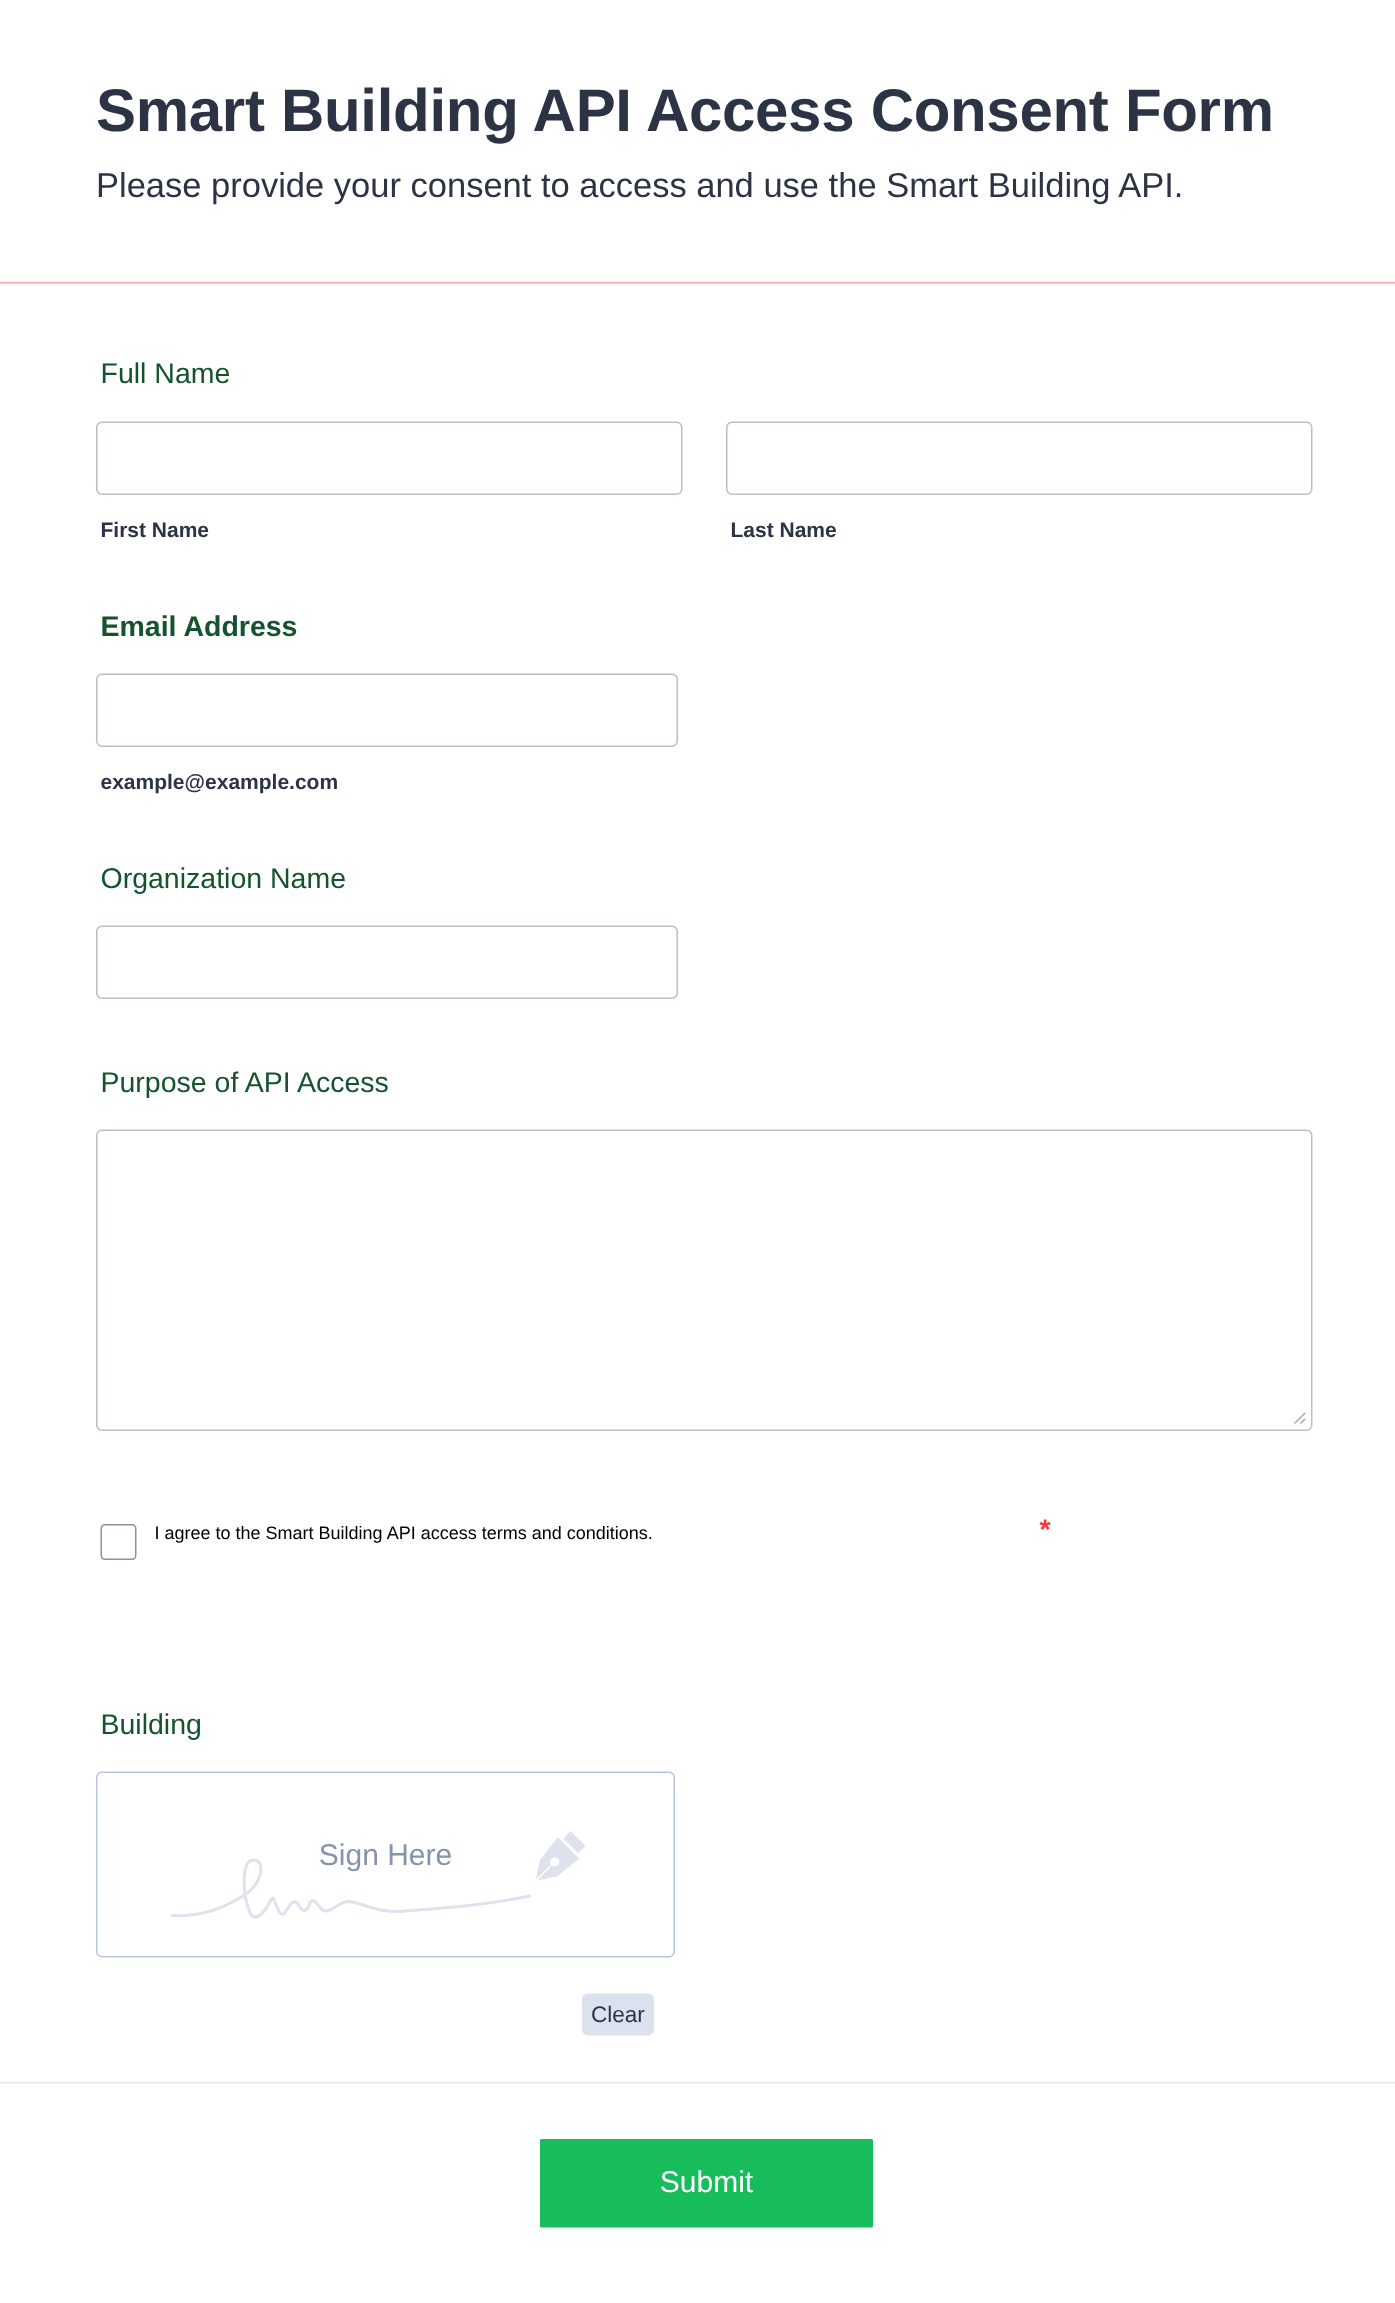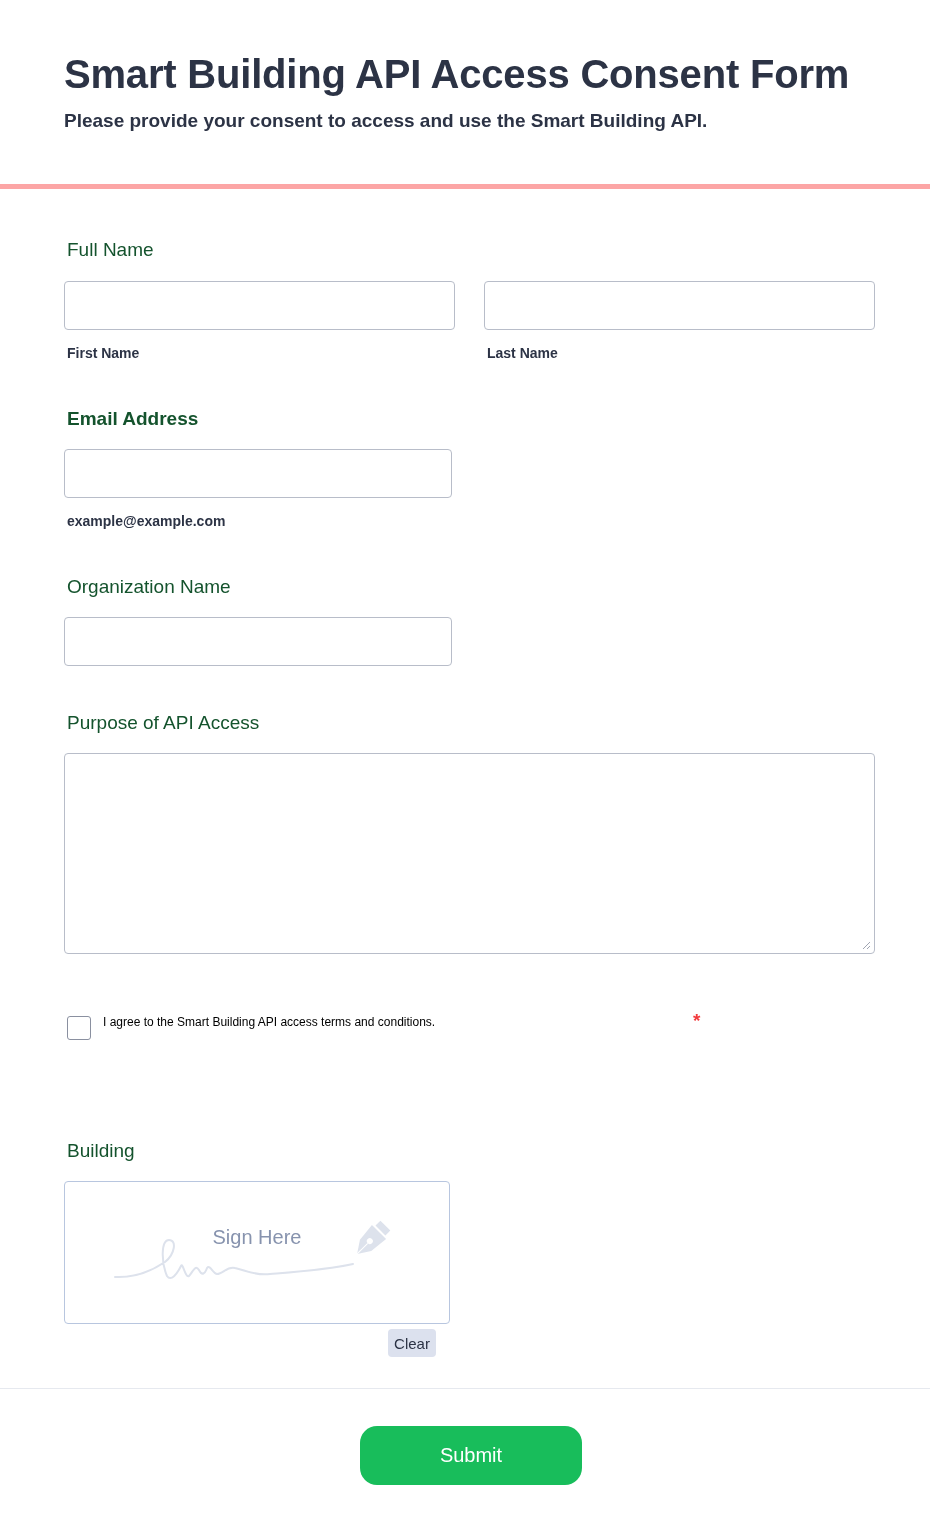--- a/index.html
+++ b/index.html
@@ -1,40 +1,40 @@
 <!DOCTYPE html>
 <html><head>
 <meta charset="utf-8">
 <style>
   * { box-sizing: border-box; margin: 0; padding: 0; }
   html, body { width: 930px; height: 1535px; background: #ffffff; overflow: hidden; }
   body { font-family: "Liberation Sans", "DejaVu Sans", sans-serif; color: #2c3345; position: relative; }
 
-  .header { position: absolute; left: 0; top: 0; width: 930px; height: 189px; border-bottom: 5px solid #fca5a5; }
+  .header { position: absolute; left: 0; top: 0; width: 930px; height: 189px; border-bottom: 1px solid #fca5a5; }
   .title { position: absolute; left: 64px; top: 52px; font-size: 40px; font-weight: bold; color: #2c3345; letter-spacing: -0.2px; white-space: nowrap; }
-  .subtitle { position: absolute; left: 64px; top: 110px; font-size: 19px; color: #2c3345; white-space: nowrap; font-weight: bold; }
+  .subtitle { position: absolute; left: 64px; top: 110px; font-size: 23px; color: #2c3345; white-space: nowrap; }
 
   .label { position: absolute; left: 67px; font-size: 19px; color: #14532d; white-space: nowrap; }
   .sublabel { position: absolute; font-size: 14px; color: #2c3345; white-space: nowrap; font-weight: bold; }
 
   .input { position: absolute; height: 49px; border: 1px solid #b8bdc9; border-radius: 4px; background: #fff; }
   .textarea { position: absolute; border: 1px solid #b8bdc9; border-radius: 4px; background: #fff; }
   .resize { position: absolute; right: 3px; bottom: 3px; width: 10px; height: 10px; }
 
   .checkbox { position: absolute; left: 67px; top: 1016px; width: 24px; height: 24px; border: 1.5px solid #8a90a0; border-radius: 3px; background: #fff; }
   .check-label { position: absolute; left: 103px; top: 1015px; font-size: 12px; color: #000000; white-space: nowrap; }
   .required { position: absolute; left: 693px; top: 1010px; font-size: 19px; color: #f23a3c; font-weight: bold; }
 
-  .sigpad { position: absolute; left: 64px; top: 1181px; width: 386px; height: 143px; border: 1px solid #b8c6df; border-radius: 4px; background: #fff; }
+  .sigpad { position: absolute; left: 64px; top: 1181px; width: 386px; height: 124px; border: 1px solid #b8c6df; border-radius: 4px; background: #fff; }
   .sign-here { position: absolute; left: 0; width: 100%; top: 44px; text-align: center; font-size: 20px; color: #8793ae; }
   .sig-svg { position: absolute; left: 0; top: 0; }
   .clear-btn { position: absolute; left: 388px; top: 1329px; width: 48px; height: 28px; background: #dce1ee; border-radius: 4px; border: none; font-size: 15px; color: #2c3345; font-family: "Liberation Sans", sans-serif; }
 
   .footer-line { position: absolute; left: 0; top: 1388px; width: 930px; height: 1px; background: #e6e9ef; }
-  .submit-btn { position: absolute; left: 360px; top: 1426px; width: 222px; height: 59px; background: #18bd5b; border: none; border-radius: 17px; color: #ffffff; font-size: 20px; font-family: "Liberation Sans", sans-serif; }
+  .submit-btn { position: absolute; left: 360px; top: 1426px; width: 222px; height: 59px; background: #18bd5b; border: none; border-radius: 1px; color: #ffffff; font-size: 20px; font-family: "Liberation Sans", sans-serif; }
 </style>
 </head>
 <body>
 
 <div class="header">
   <h1 class="title">Smart Building API Access Consent Form</h1>
   <p class="subtitle">Please provide your consent to access and use the Smart Building API.</p>
 </div>
 
 <div class="label" style="top:239px;">Full Name</div>

